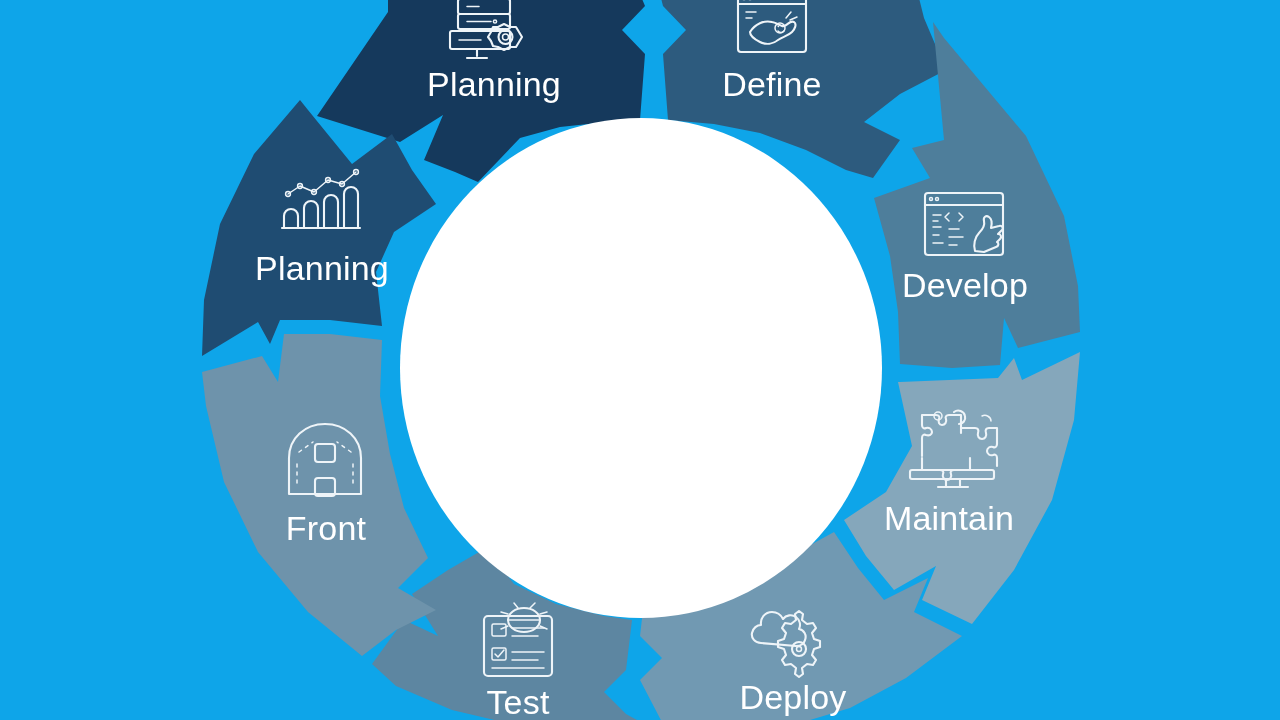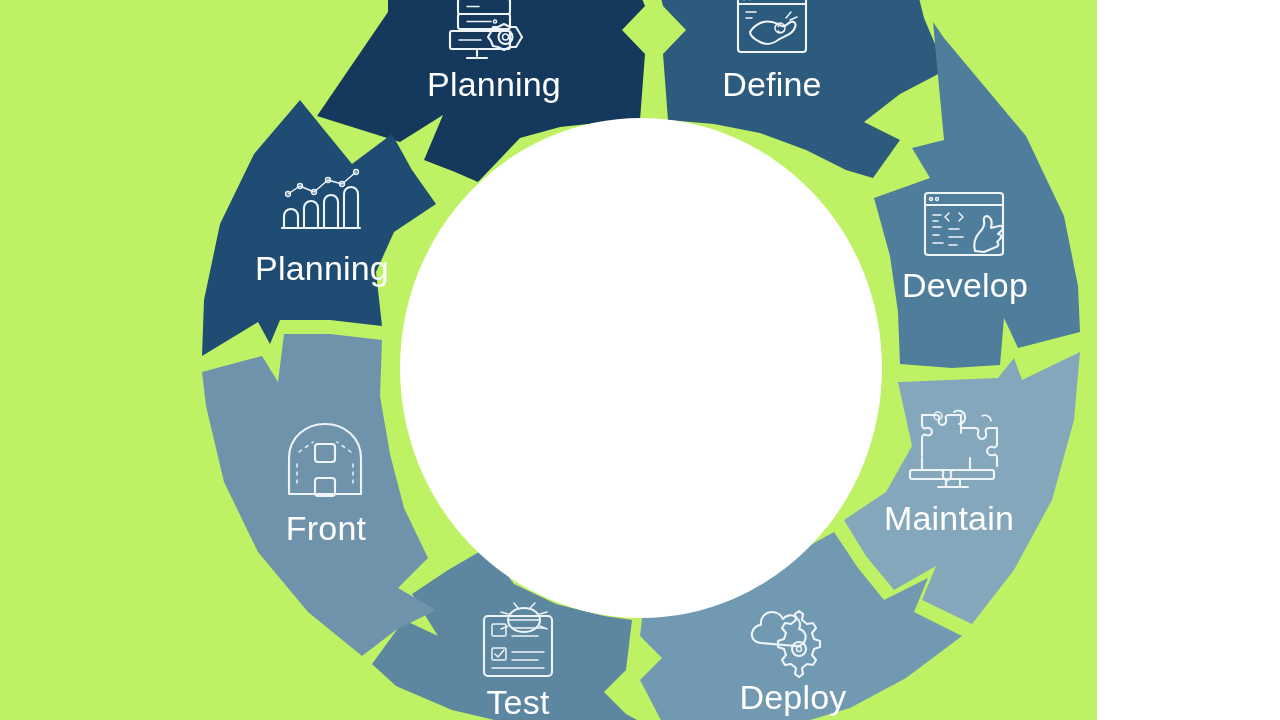--- a/index.html
+++ b/index.html
@@ -6,23 +6,23 @@
     margin: 0;
     padding: 0;
     width: 1280px;
     height: 720px;
     background: #ffffff;
     overflow: hidden;
     font-family: "Liberation Sans", sans-serif;
   }
   #stage {
     position: relative;
-    width: 1097px;
+    width: 1280px;
     height: 720px;
-    background: #bef264;
+    background: #0ea5e9;
   }
   #wheel {
     position: absolute;
     left: 0;
     top: 0;
     width: 1280px;
     height: 720px;
     display: block;
   }
   .seg-label {

